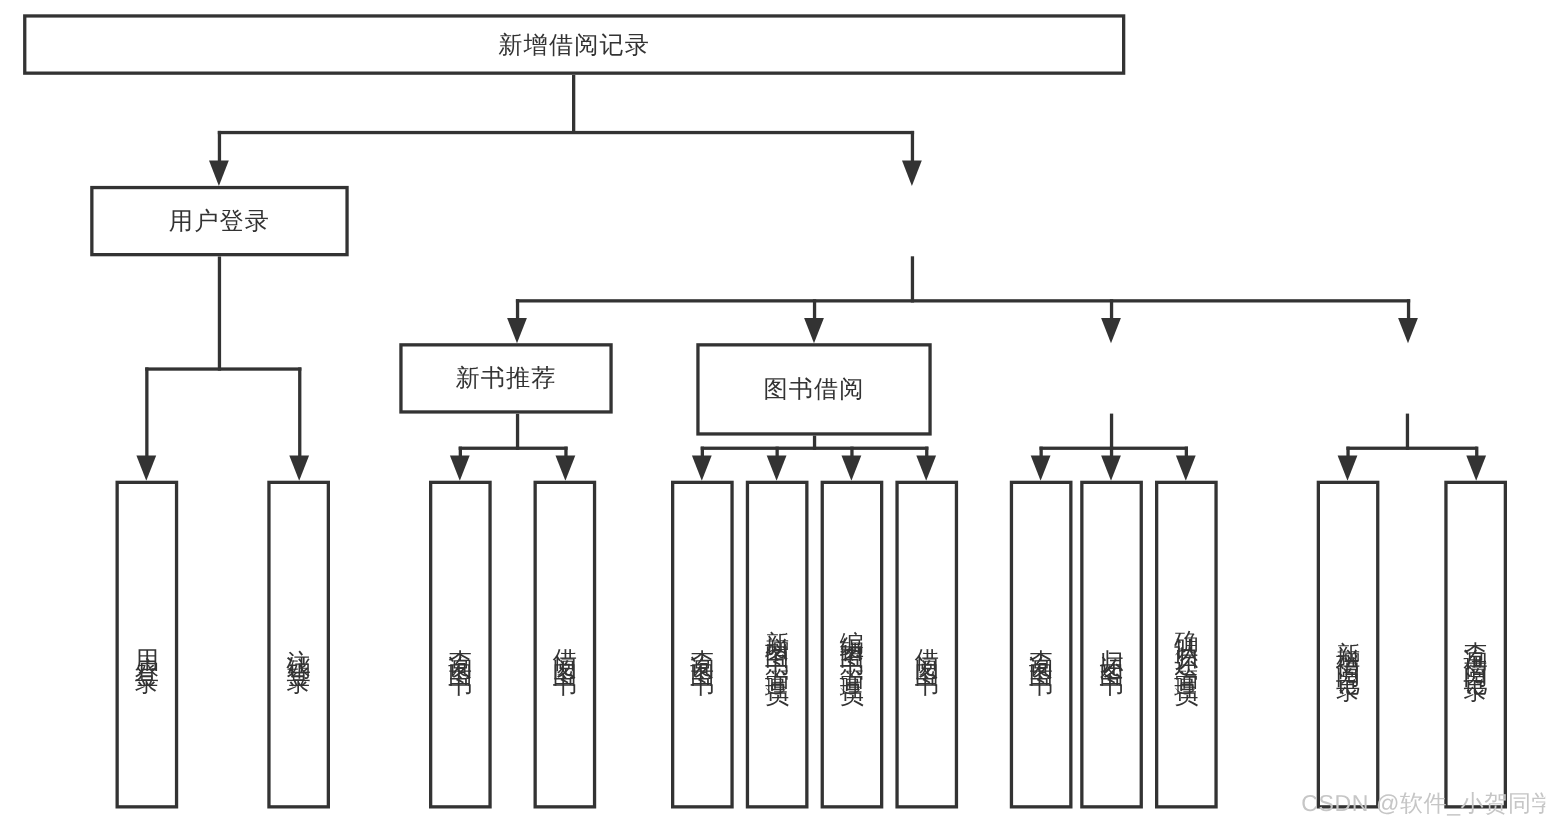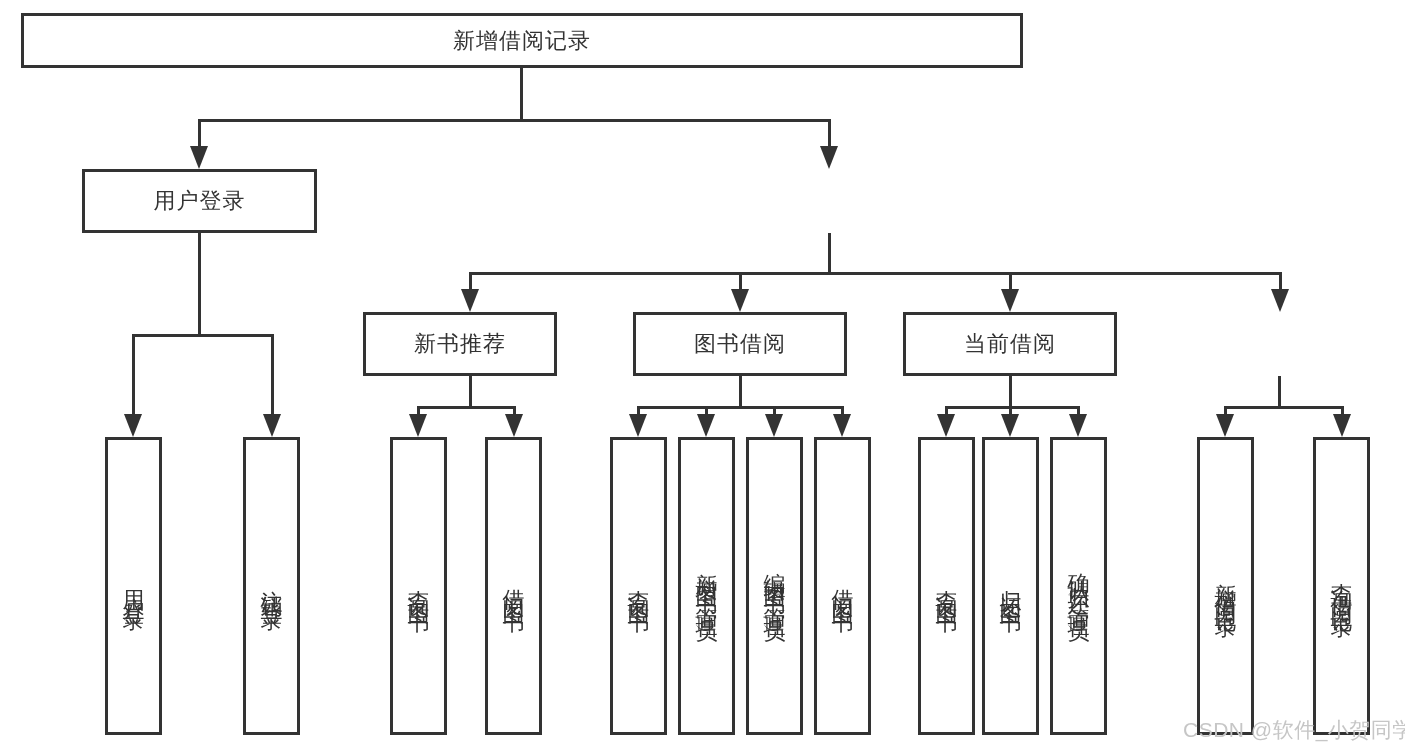--- a/index.html
+++ b/index.html
@@ -126,25 +126,22 @@
     <span class="lbl">新增借阅记录</span>
   </div>
 
   <div class="box hbox" style="left:82px;top:169px;width:235px;height:64px">
     <span class="lbl">用户登录</span>
   </div>
 
   <div class="box hbox" style="left:363px;top:312px;width:194px;height:64px">
     <span class="lbl">新书推荐</span>
   </div>
-  <div class="box hbox" style="left:633px;top:312px;width:214px;height:64px">
+  <div class="box hbox" style="left:633px;top:312px;width:214px;height:84px">
     <span class="lbl">图书借阅</span>
-  </div>
-  <div class="box hbox" style="left:903px;top:312px;width:214px;height:64px">
-    <span class="lbl">当前借阅</span>
   </div>
 
   <div class="box leaf" style="left:105px">
     <span class="vlbl">用户登录</span>
   </div>
   <div class="box leaf" style="left:243px">
     <span class="vlbl">注销登录</span>
   </div>
 
   <div class="box leaf" style="left:390px">

